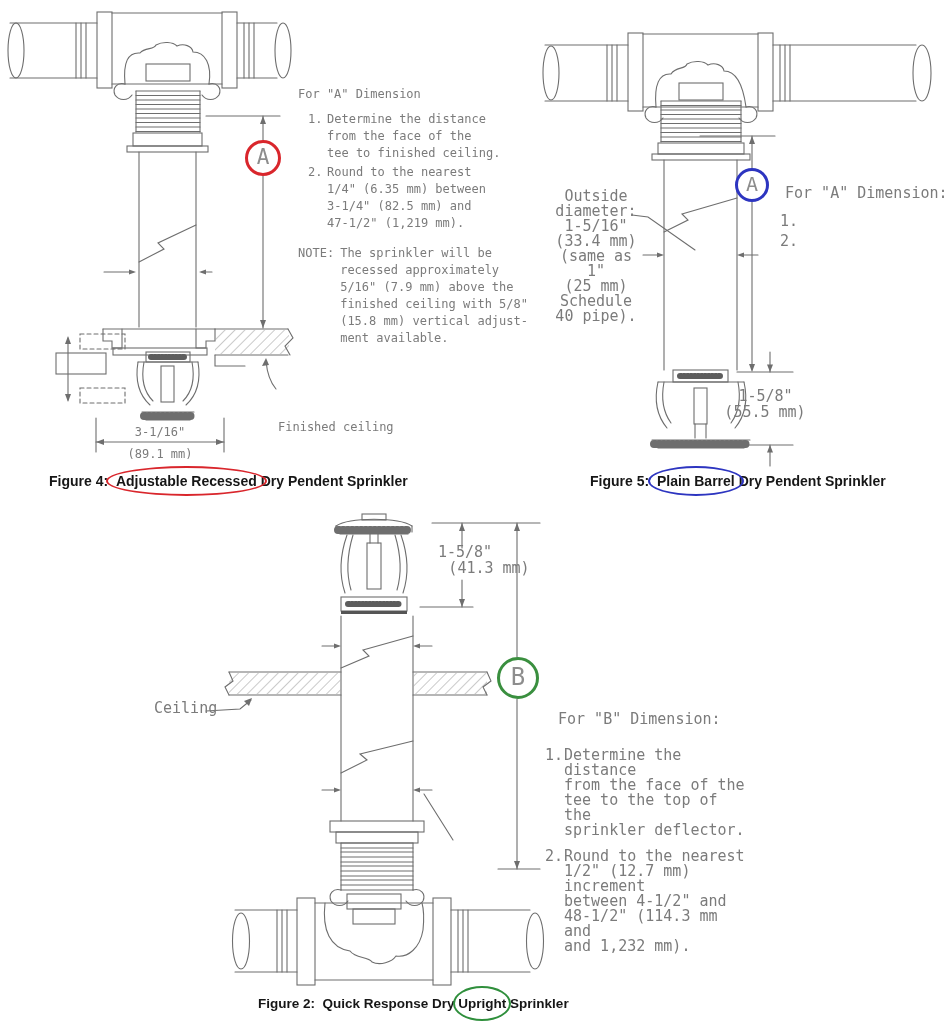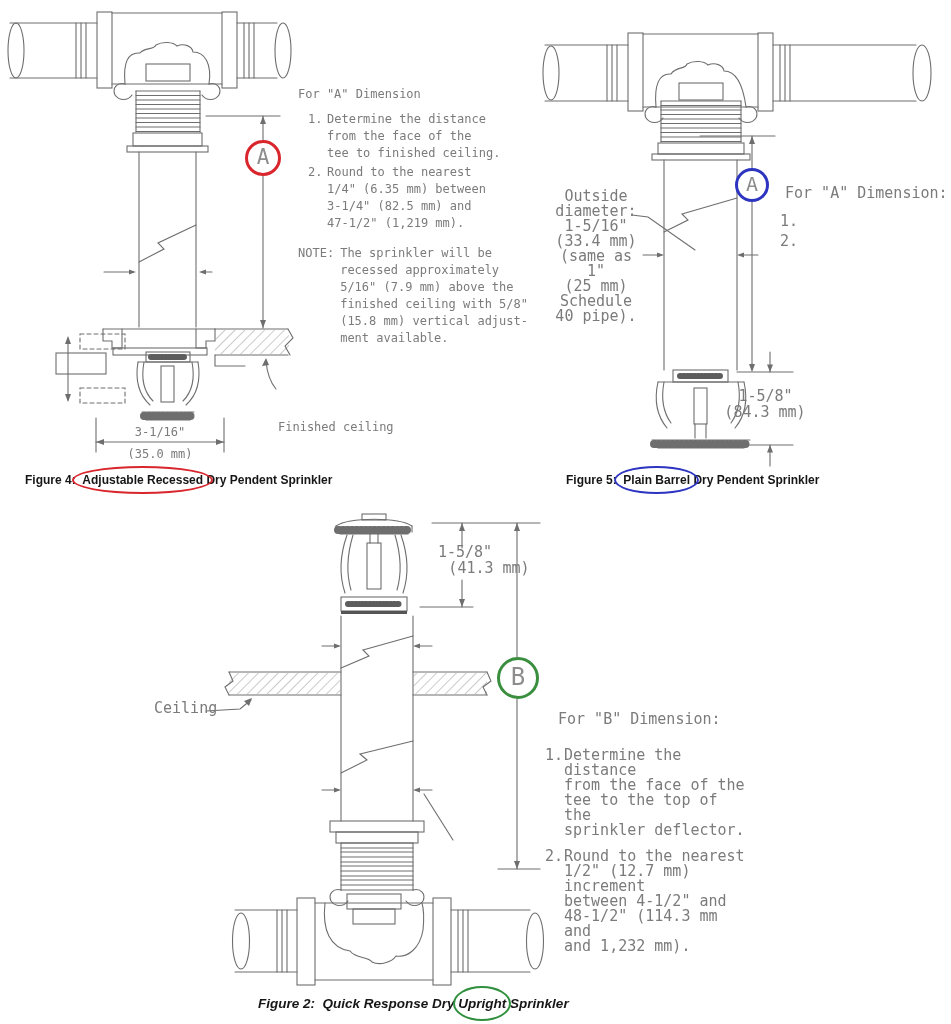--- a/index.html
+++ b/index.html
@@ -13,21 +13,21 @@
   .ctr{text-align:center;}
   .instr-head{margin:0;}
   .instr-item{display:flex;}
   .instr-item .num{flex:0 0 19px;}
   .instr-item.note .num{flex:0 0 42px;}
   .marker{position:absolute;border-radius:50%;display:flex;align-items:center;
           justify-content:center;color:#8d8d8d;box-sizing:border-box;background:transparent;}
   .marker span{transform:translateY(-1px);}
   .caption{position:absolute;font-family:"Liberation Sans", sans-serif;font-weight:bold;
            color:#161616;white-space:nowrap;}
-  .cap15{font-size:12px;}
+  .cap15{font-size:14px;margin-left:24px;}
   .cap13{font-size:13.5px;}
   .hl{position:relative;display:inline-block;}
   .oval{position:absolute;border-radius:50%;pointer-events:none;box-sizing:border-box;}
   .oval.red{left:-10px;right:-10px;top:-7px;bottom:-7px;border:2.5px solid #d9262c;}
   .oval.blue{left:-9px;right:-9px;top:-7px;bottom:-7px;border:2.5px solid #2d35c0;}
   .oval.green{left:-5px;right:-5px;top:-10px;bottom:-10px;border:2px solid #2f8f3c;}
 </style>
 </head>
 <body>
 
@@ -295,41 +295,41 @@
     <span class="lines">The sprinkler will be
 recessed approximately
 5/16" (7.9 mm) above the
 finished ceiling with 5/8"
 (15.8 mm) vertical adjust-
 ment available.</span>
   </div>
 </div>
 <div class="cad cad12" style="left:278px;top:383px;margin-top:36px;">Finished ceiling</div>
 <div class="cad cad12 ctr" style="left:110px;top:424px;width:100px;">3-1/16"</div>
-<div class="cad cad12 ctr" style="left:105px;top:446px;width:110px;">(35.0 mm)</div>
+<div class="cad cad12 ctr" style="left:105px;top:446px;width:110px;">(89.1 mm)</div>
 
 <div class="cad cad11 ctr lines" style="left:548px;top:189px;width:96px;">Outside
 diameter:
 1-5/16"
 (33.4 mm)
 (same as 1"
 (25 mm)
 Schedule
 40 pipe).</div>
 <div class="cad cad11" style="left:780px;top:186px;width:168px;">
   <div class="instr-head" style="margin-left:5px;">For "A" Dimension:</div>
   <div class="instr-item" style="margin-top:13px;">
     <span class="num">1.</span>
   </div>
   <div class="instr-item" style="margin-top:5px;">
     <span class="num">2.</span>
   </div>
 </div>
 <div class="cad cad11 ctr" style="left:728px;top:389px;width:75px;">1-5/8"</div>
-<div class="cad cad11 ctr" style="left:720px;top:405px;width:90px;">(84.3 mm)</div>
+<div class="cad cad11 ctr" style="left:720px;top:405px;width:90px;">(55.5 mm)</div>
 
 <div class="cad cad11 ctr" style="left:425px;top:545px;width:80px;">1-5/8"</div>
 <div class="cad cad11 ctr" style="left:444px;top:561px;width:90px;">(41.3 mm)</div>
 <div class="cad cad11" style="left:154px;top:701px;">Ceiling</div>
 <div class="cad cad11" style="left:545px;top:712px;width:200px;">
   <div class="instr-head" style="margin-left:13px;">For "B" Dimension:</div>
   <div class="instr-item" style="margin-top:21px;">
     <span class="num">1.</span>
     <span class="lines">Determine the distance
 from the face of the
@@ -349,18 +349,18 @@
 <div class="caption cap15" style="left:25px;top:473px;">
   <span>Figure 4:</span>&nbsp;
   <span class="hl"><span class="oval red"></span><span>Adjustable Recessed</span></span>
   <span>Dry Pendent Sprinkler</span>
 </div>
 <div class="caption cap15" style="left:566px;top:473px;">
   <span>Figure 5:</span>&nbsp;
   <span class="hl"><span class="oval blue"></span><span>Plain Barrel</span></span>
   <span>Dry Pendent Sprinkler</span>
 </div>
-<div class="caption cap13" style="left:258px;top:996px;font-style:italic;">
+<div class="caption cap13" style="left:258px;top:996px;">
   <span>Figure 2:</span>&nbsp;
   <span>Quick Response Dry</span>
   <span class="hl"><span class="oval green"></span><span>Upright</span></span>
   <span>Sprinkler</span>
 </div>
 
 </body></html>

